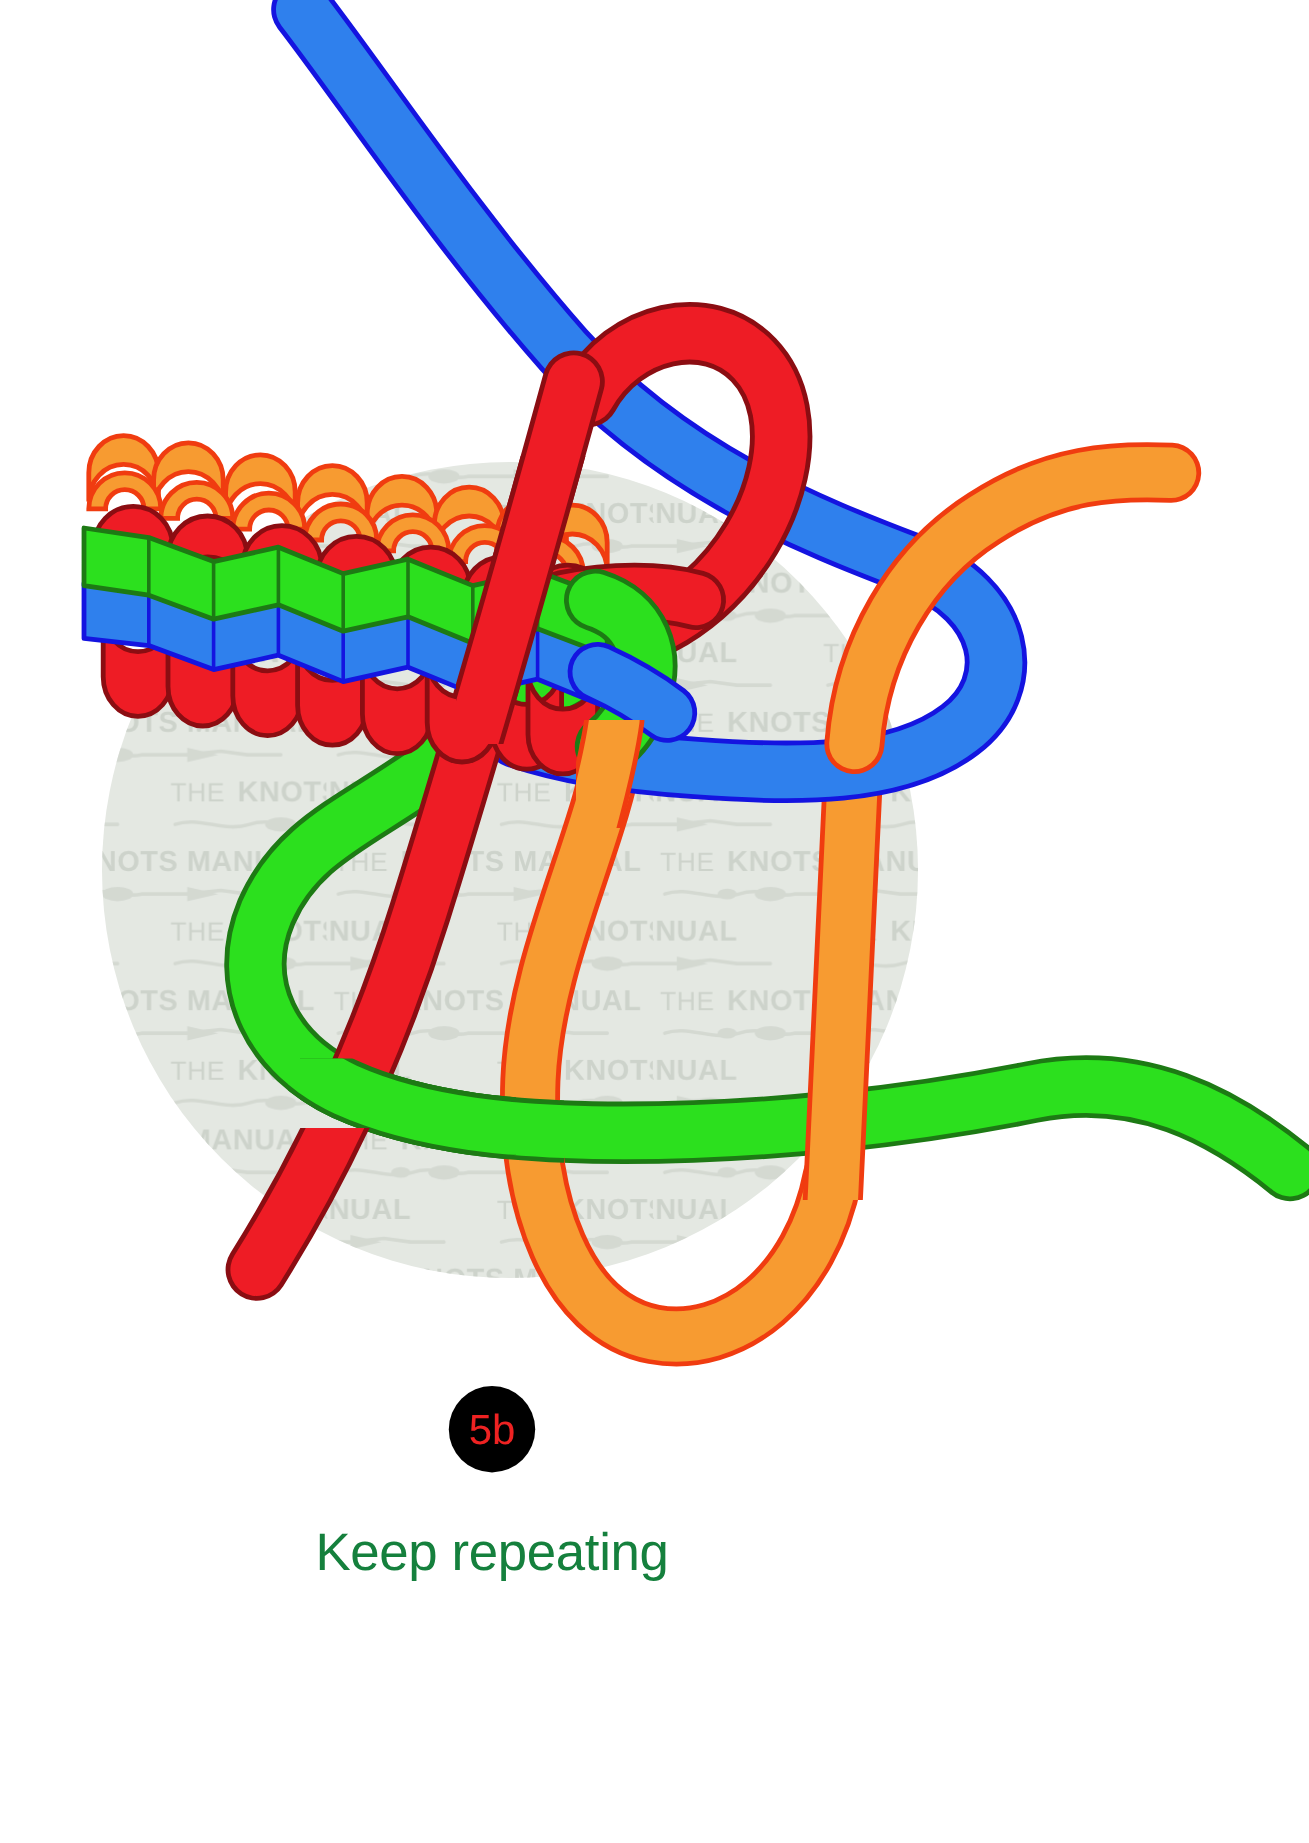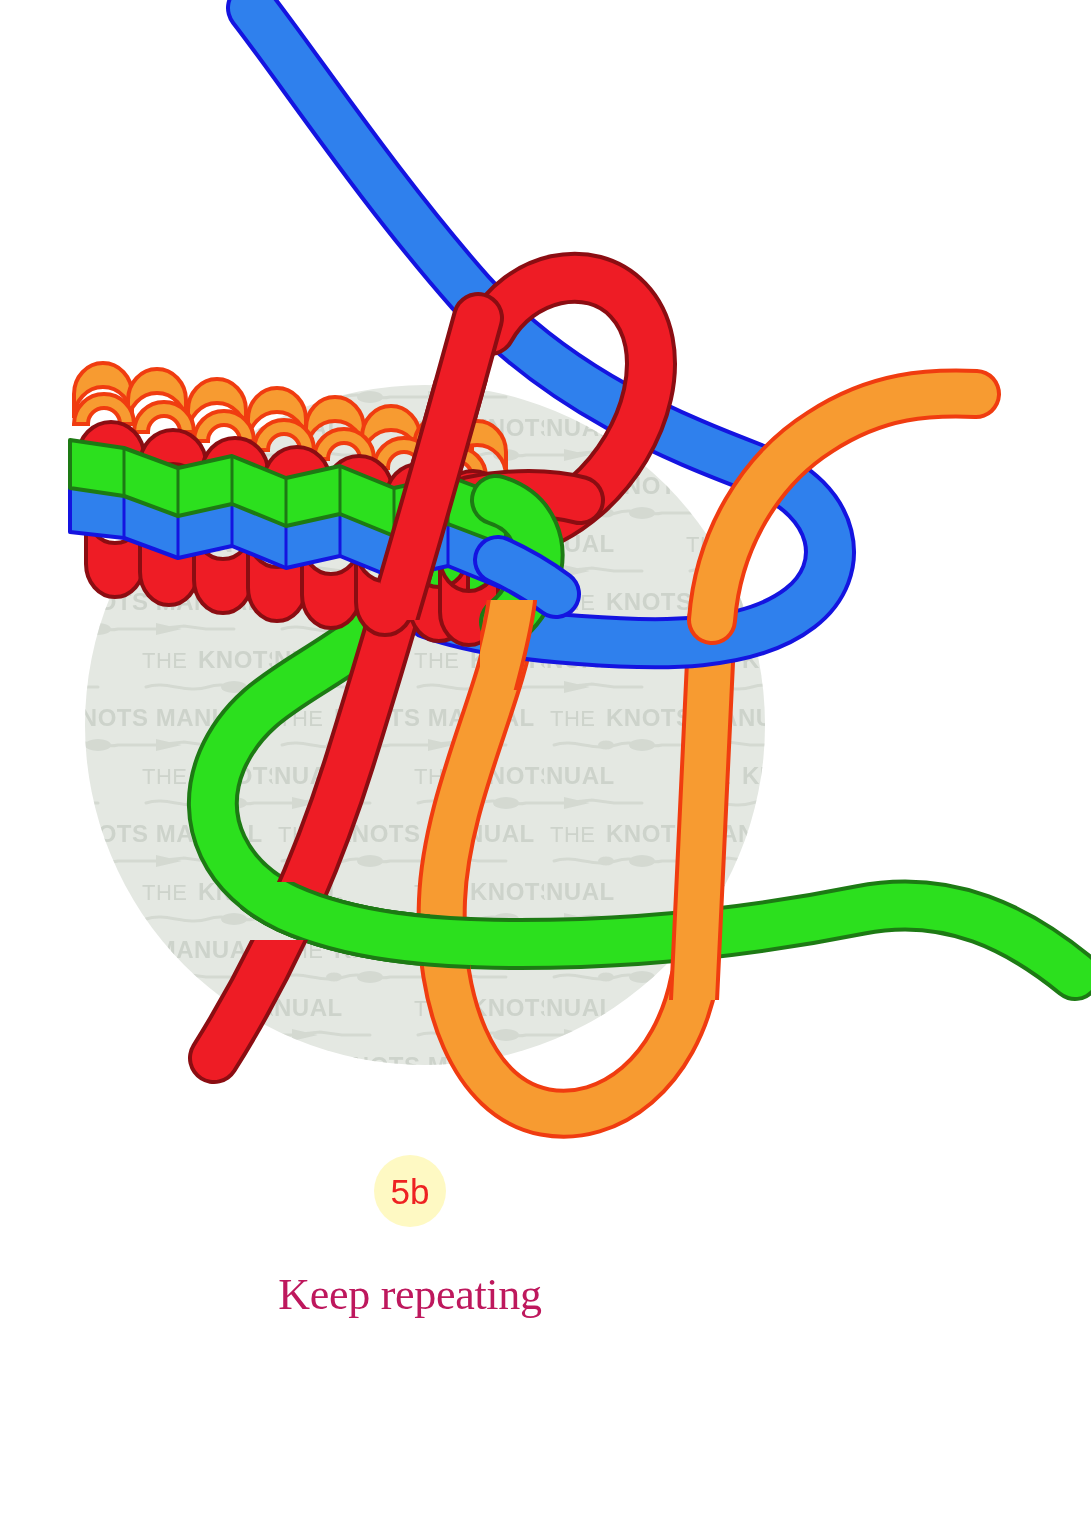--- a/index.html
+++ b/index.html
@@ -25,34 +25,34 @@
     position: absolute;
     left: 0;
     top: 1155px;
     width: 820px;
     text-align: center;
   }
   .step-badge {
     width: 72px;
     height: 72px;
     border-radius: 50%;
-    background: #fef9c3;
+    background: #000000;
     display: inline-flex;
     align-items: center;
     justify-content: center;
     color: #ee2222;
     font-size: 35px;
     font-family: "Liberation Sans", sans-serif;
     line-height: 1;
   }
   .caption-text {
     margin-top: 42px;
     font-size: 44px;
-    color: #be185d;
-    font-family: Liberation Serif, serif;
+    color: #15803d;
+    font-family: Liberation Sans, sans-serif;
     letter-spacing: -0.3px;
   }
 </style>
 </head>
 <body>
 
 <svg id="figure" viewBox="0 0 1091 1536" xmlns="http://www.w3.org/2000/svg">
   <defs>
 
     <pattern id="wm" width="272" height="116" patternUnits="userSpaceOnUse">

